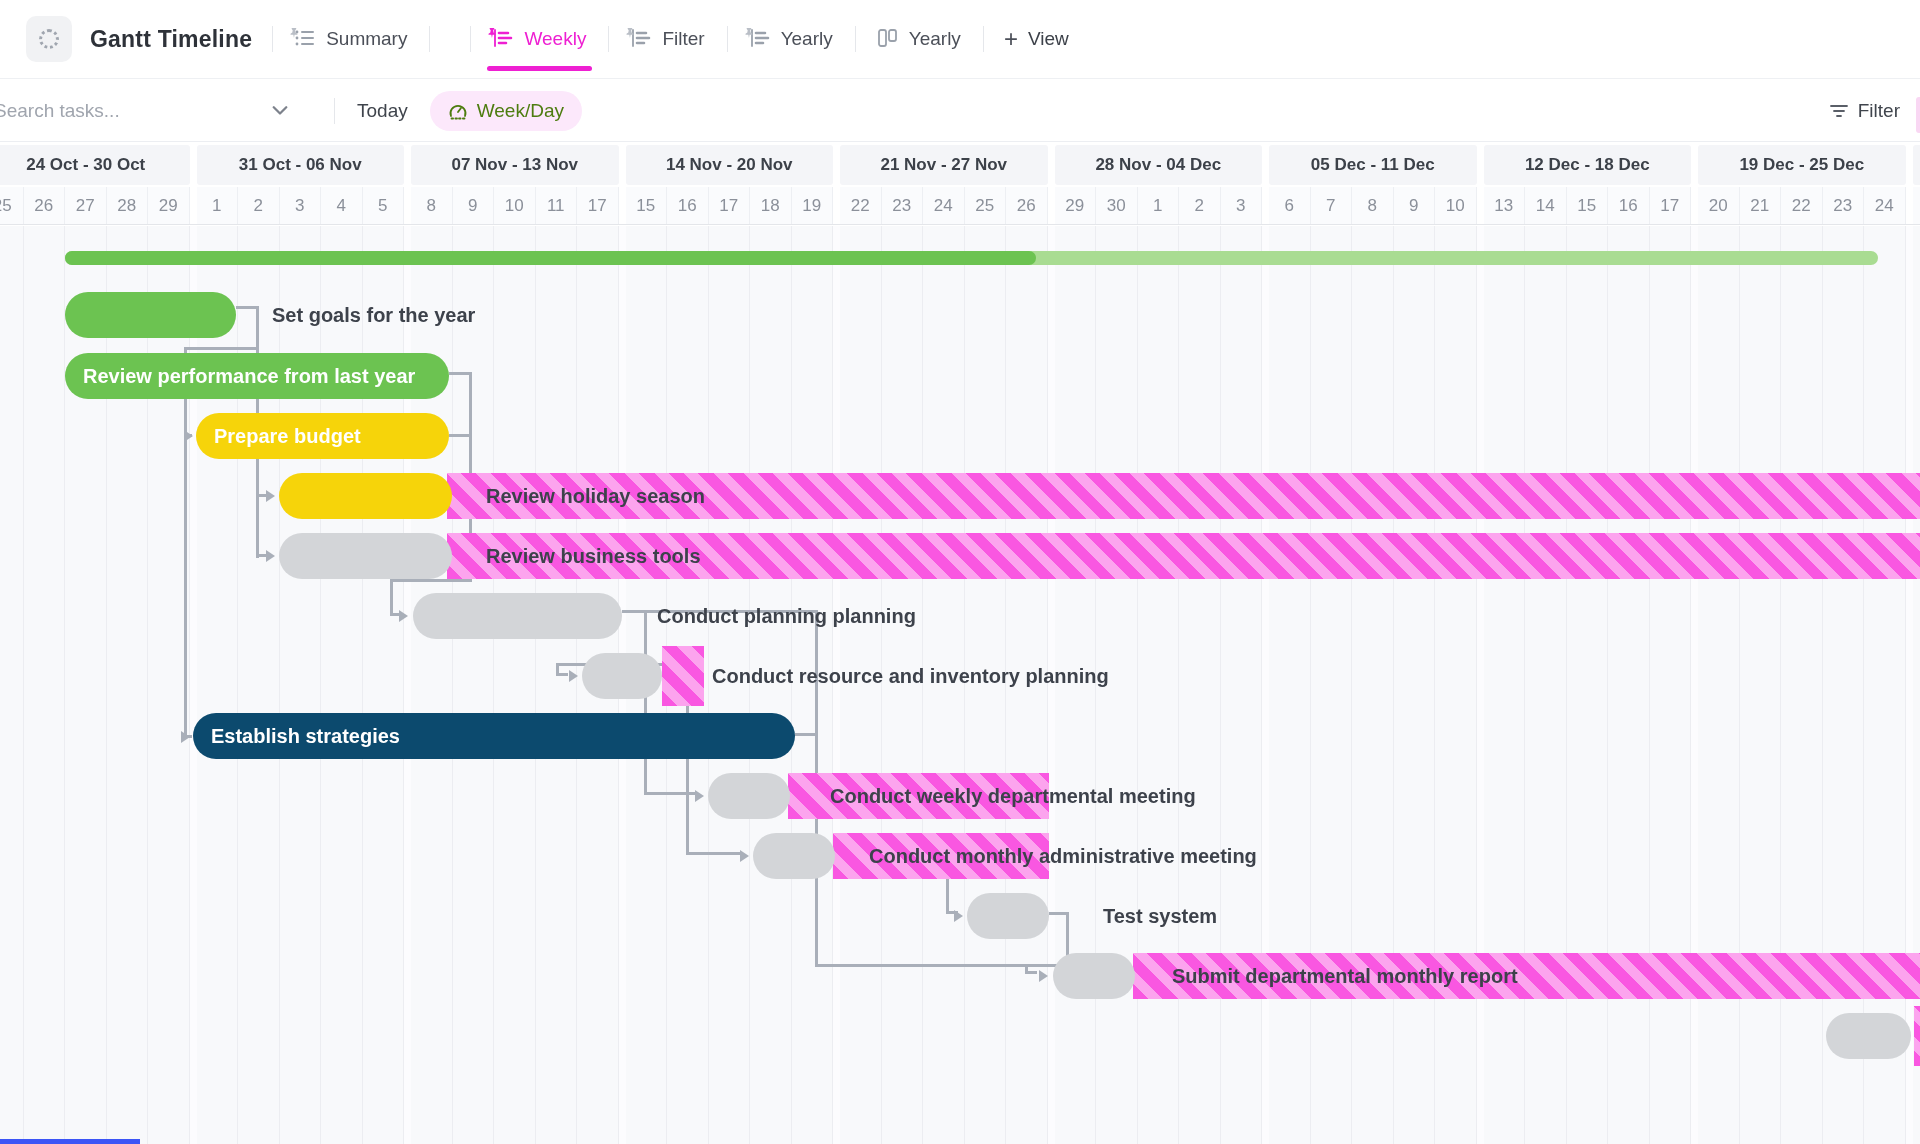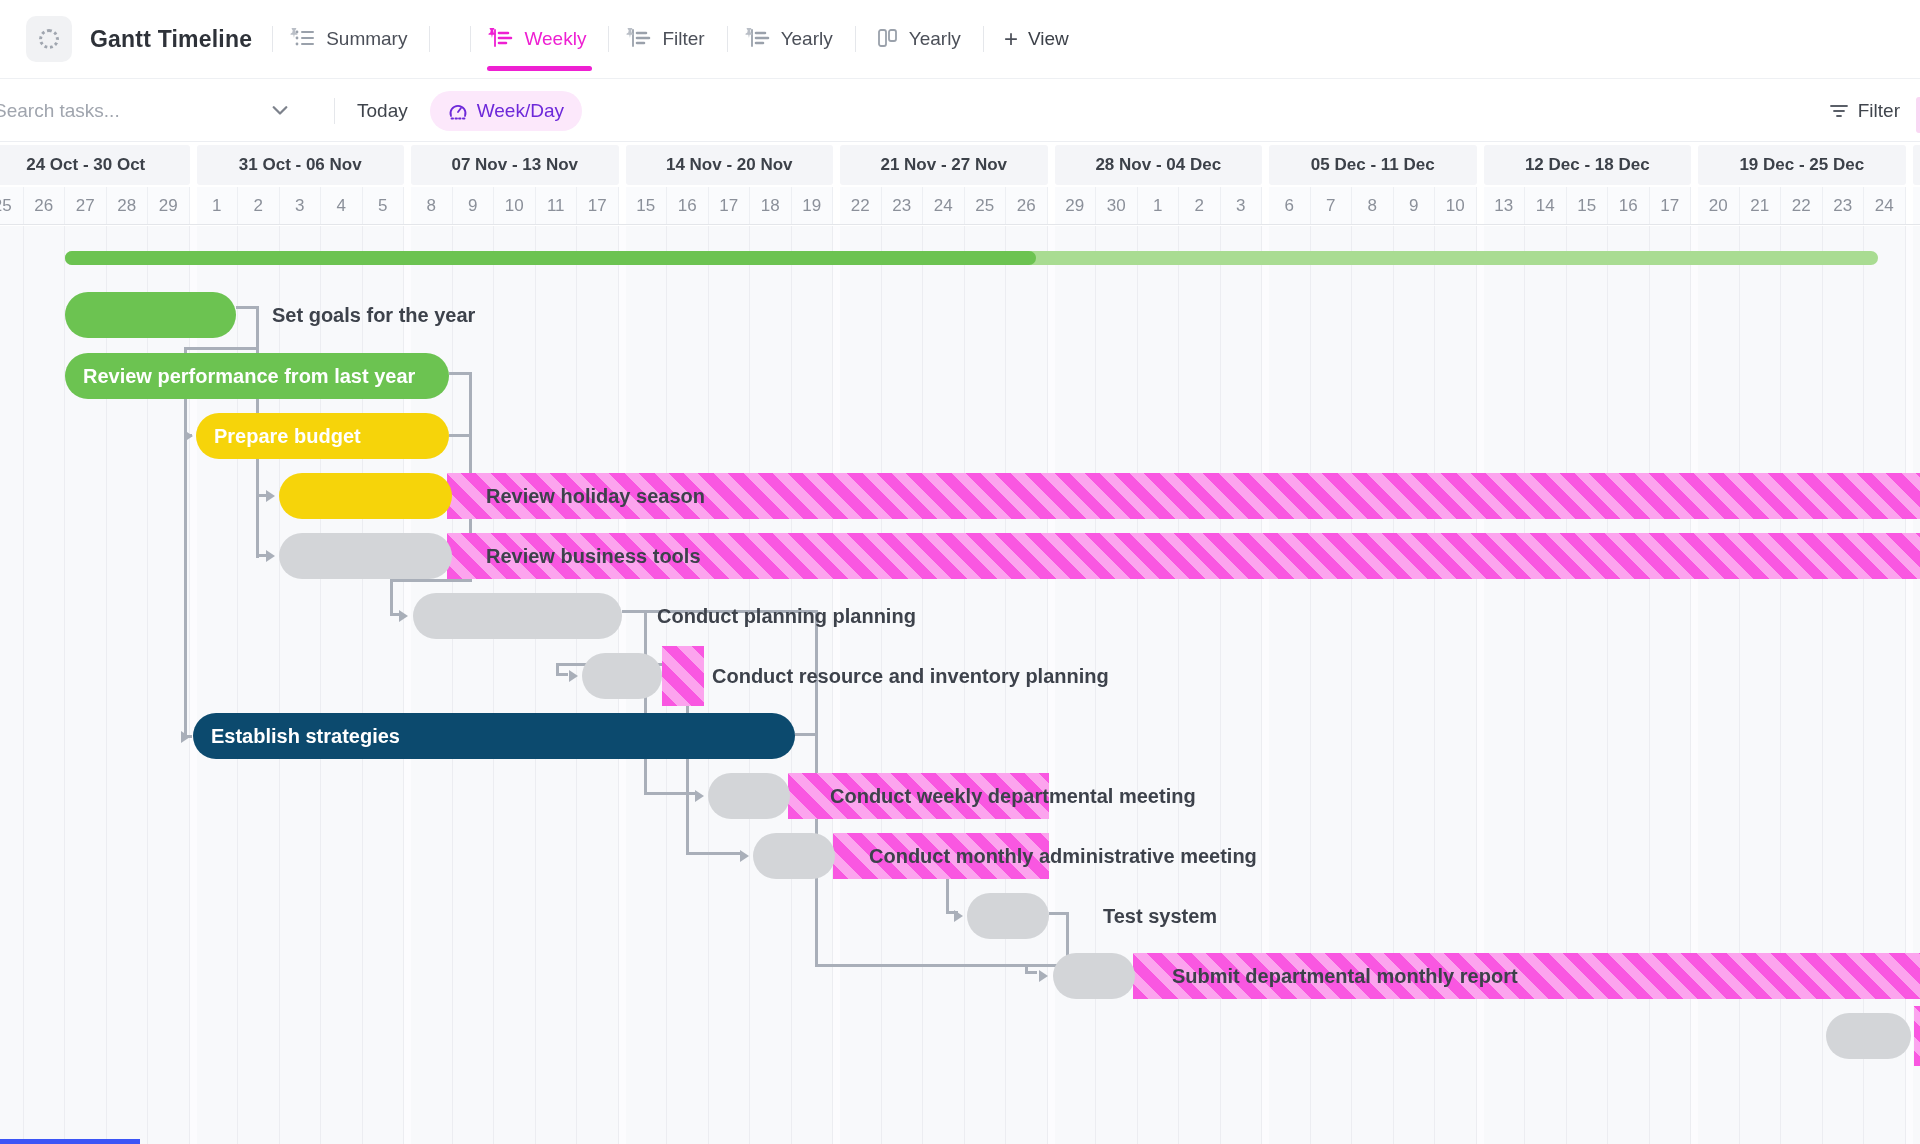--- a/index.html
+++ b/index.html
@@ -28,21 +28,21 @@
   
   .tbar { position:absolute; left:0; top:80px; width:1920px; height:62px; background:#fff;
           border-bottom:1px solid #eceef2; display:flex; align-items:center; }
   .search { display:flex; align-items:center; width:318px; margin-left:-6px; }
   .search input { border:none; outline:none; font-size:19px; color:#3c4149; width:270px; font-family:inherit; background:transparent; }
   .search input::placeholder { color:#a0a5ae; }
   .chev { width:16px; height:10px; color:#7d828c; margin-left:8px; }
   .vdiv { width:1px; height:26px; background:#e5e7eb; margin:0 22px; }
   .todaybtn { font-size:19px; font-weight:500; color:#3f444c; cursor:pointer; margin-right:22px; }
   .modepill { display:flex; align-items:center; gap:9px; height:40px; padding:0 18px; border-radius:20px;
-              background:#fce8fb; color:#6d28d9; font-size:19px; font-weight:500; cursor:pointer; }
+              background:#fce8fb; color:#4d7c0f; font-size:19px; font-weight:500; cursor:pointer; }
   .modepill .gauge { width:20px; height:18px; }
   .filterbtn { position:absolute; right:20px; top:0; height:62px; display:flex; align-items:center; gap:10px;
                font-size:19px; font-weight:500; color:#40454d; cursor:pointer; }
   .filterbtn .ficon { width:18px; height:14px; color:#5a5f68; }
   .pink-sliver-toolbar { position:absolute; right:0; top:97px; width:4px; height:36px; background:#f9d7f3; border-radius:3px 0 0 3px; }
 
   
   .tl-weeks { position:absolute; left:0; top:143px; width:1920px; height:44px; background:#fff; overflow:hidden; }
   .week-tile { position:absolute; top:2px; height:40px; background:#f4f5f8; border-radius:3px;
                display:flex; align-items:center; justify-content:center;

